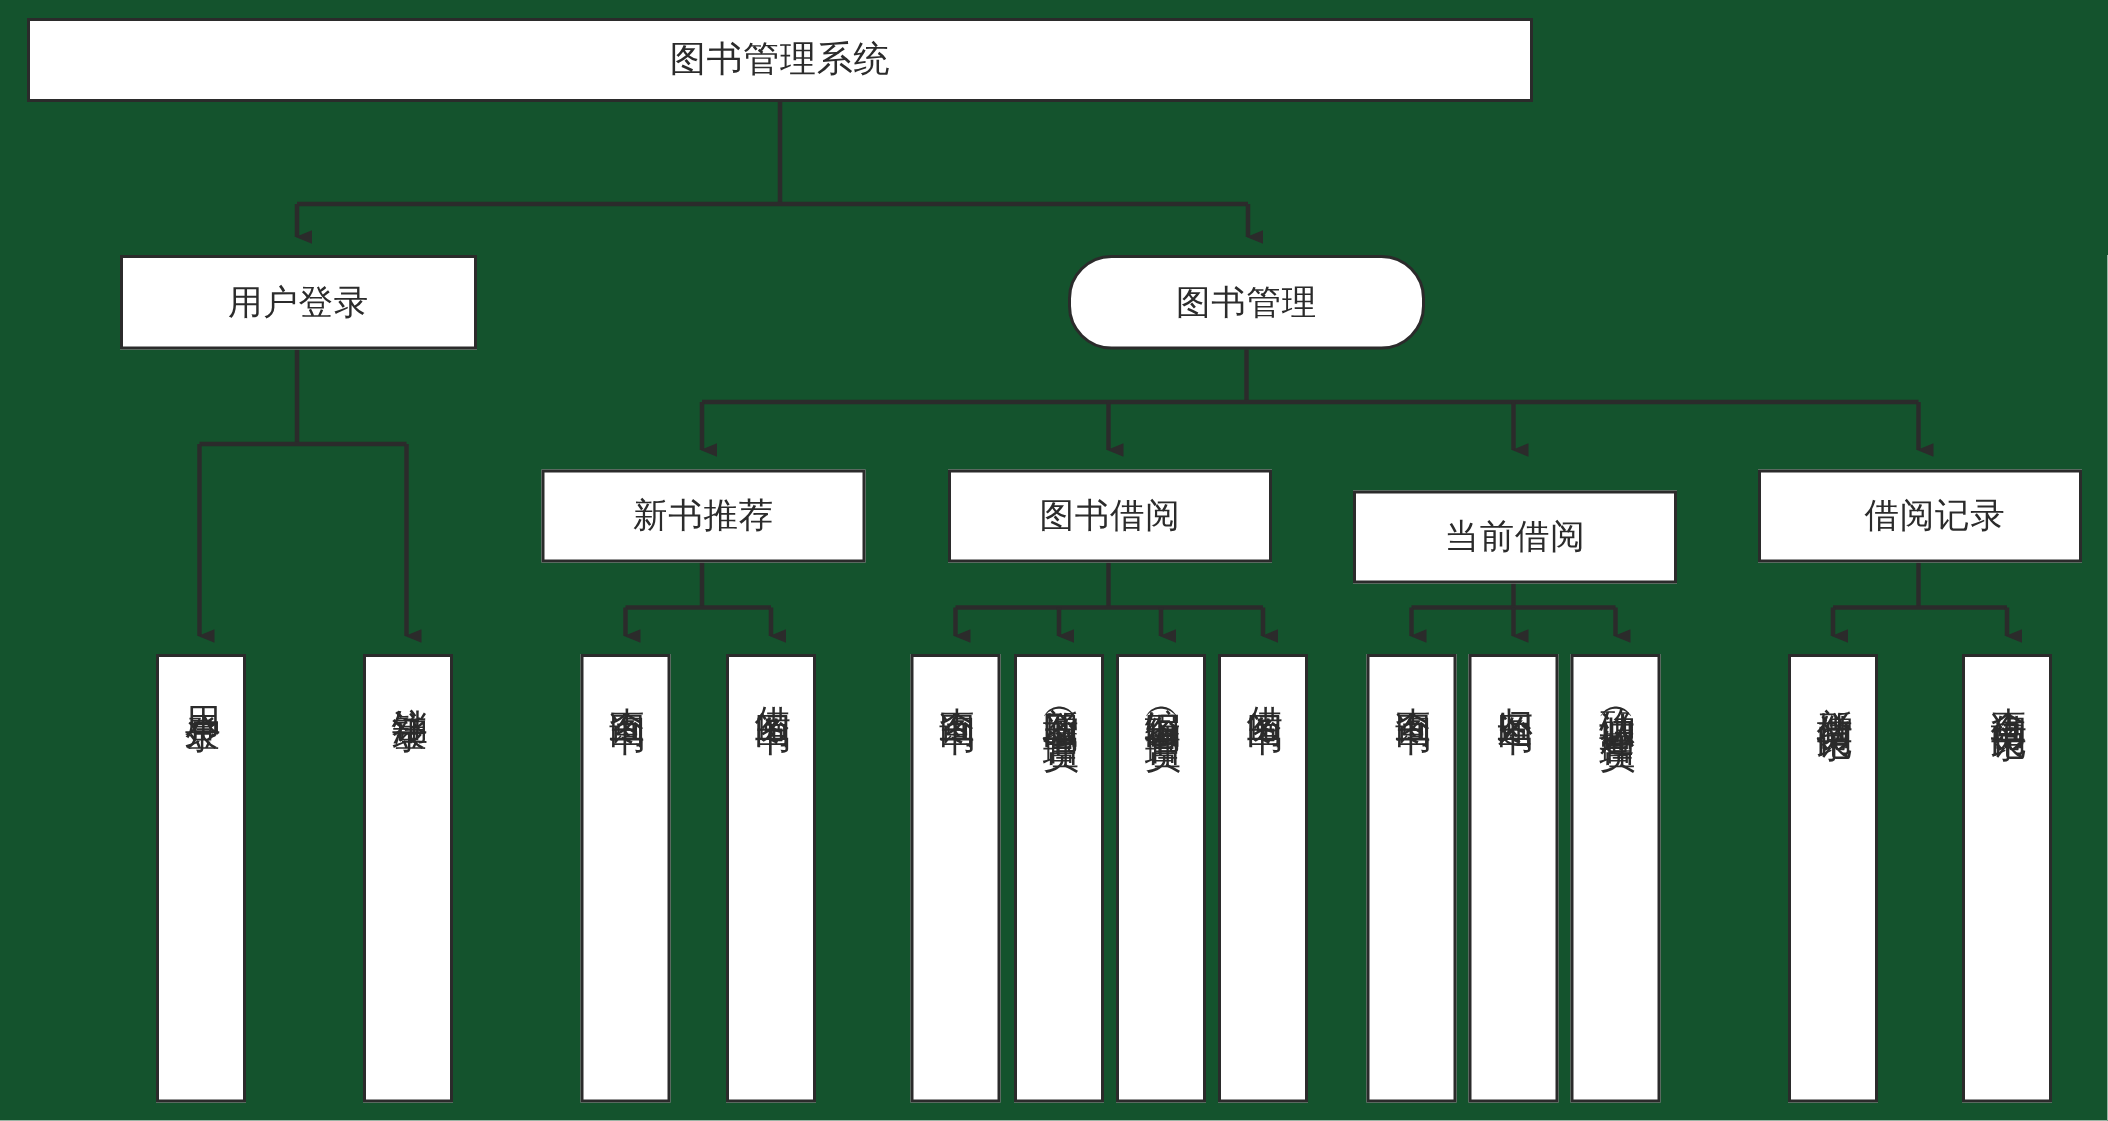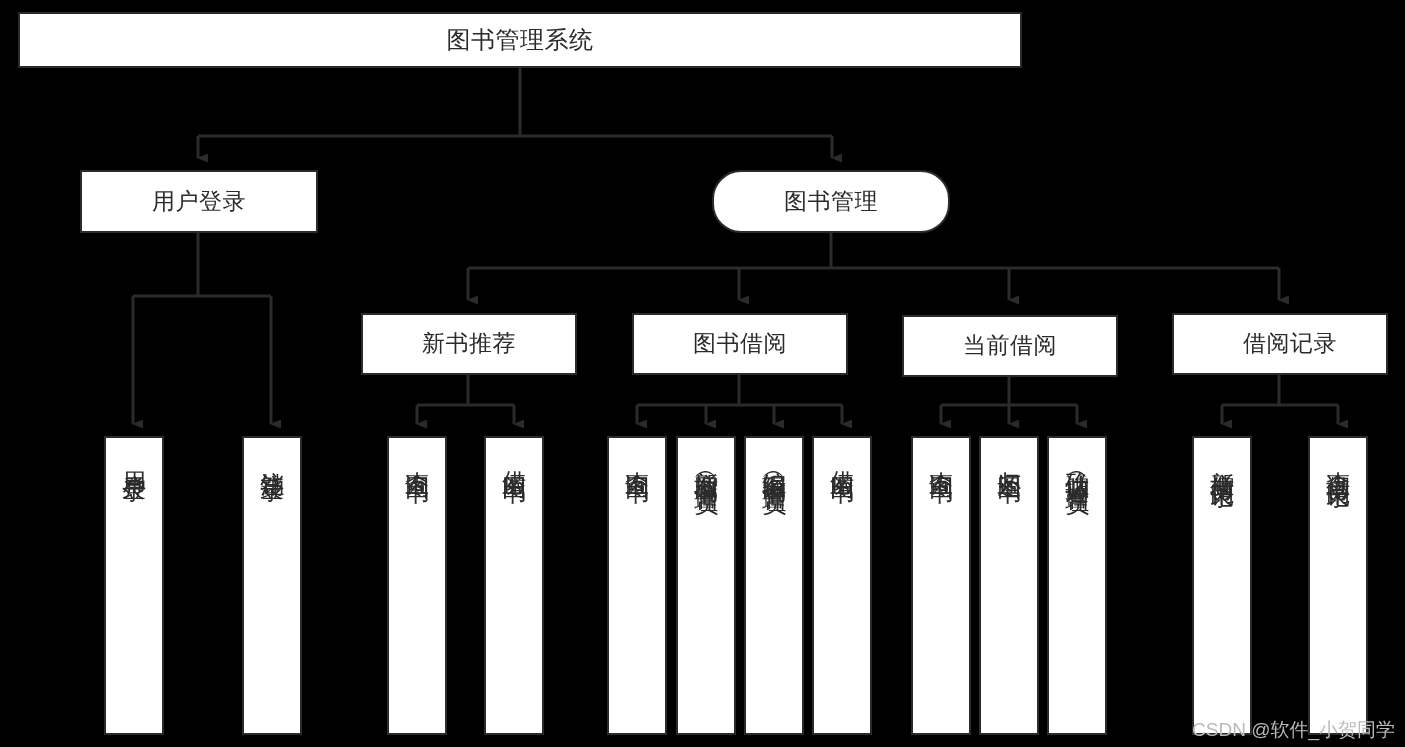--- a/index.html
+++ b/index.html
@@ -8,21 +8,21 @@
     padding: 0;
     background: #ffffff;
   }
   body {
     font-family: "Liberation Sans", "DejaVu Sans", sans-serif;
   }
   #diagram-root {
     position: relative;
     width: 1405px;
     height: 747px;
-    background: #000000;
+    background: #14532d;
     overflow: hidden;
   }
   #edge-layer {
     position: absolute;
     left: 0;
     top: 0;
     width: 1405px;
     height: 747px;
     pointer-events: none;
   }
@@ -140,21 +140,21 @@
   <div class="node horiz" style="left:712px; top:170px; width:238px; height:63px;border-radius:29px;">
     <span class="node-label">图书管理</span>
   </div>
 
   <div class="node horiz" style="left:361px; top:313px; width:216px; height:62px;justify-content:center;">
     <span class="node-label">新书推荐</span>
   </div>
   <div class="node horiz" style="left:632px; top:313px; width:216px; height:62px;">
     <span class="node-label">图书借阅</span>
   </div>
-  <div class="node horiz" style="left:902px; top:315px; width:216px; height:62px;">
+  <div class="node horiz" style="left:902px; top:327px; width:216px; height:62px;">
     <span class="node-label">当前借阅</span>
   </div>
   <div class="node horiz" style="left:1172px; top:313px; width:216px; height:62px;padding-left:20px;">
     <span class="node-label">借阅记录</span>
   </div>
 
   <div class="node vert" style="left:104px; top:436px; width:60px; height:299px;">
     <span class="node-label">用户登录</span>
   </div>
   <div class="node vert" style="left:242px; top:436px; width:60px; height:299px;">
@@ -191,15 +191,14 @@
     <span class="node-label">确认归还（管理员）</span>
   </div>
 
   <div class="node vert" style="left:1192px; top:436px; width:60px; height:299px;">
     <span class="node-label">新增借阅记录</span>
   </div>
   <div class="node vert" style="left:1308px; top:436px; width:60px; height:299px;">
     <span class="node-label">查询借阅记录</span>
   </div>
 
-  <div id="watermark">CSDN @软件_小贺同学</div>
 
 </div>
 
 </body></html>

